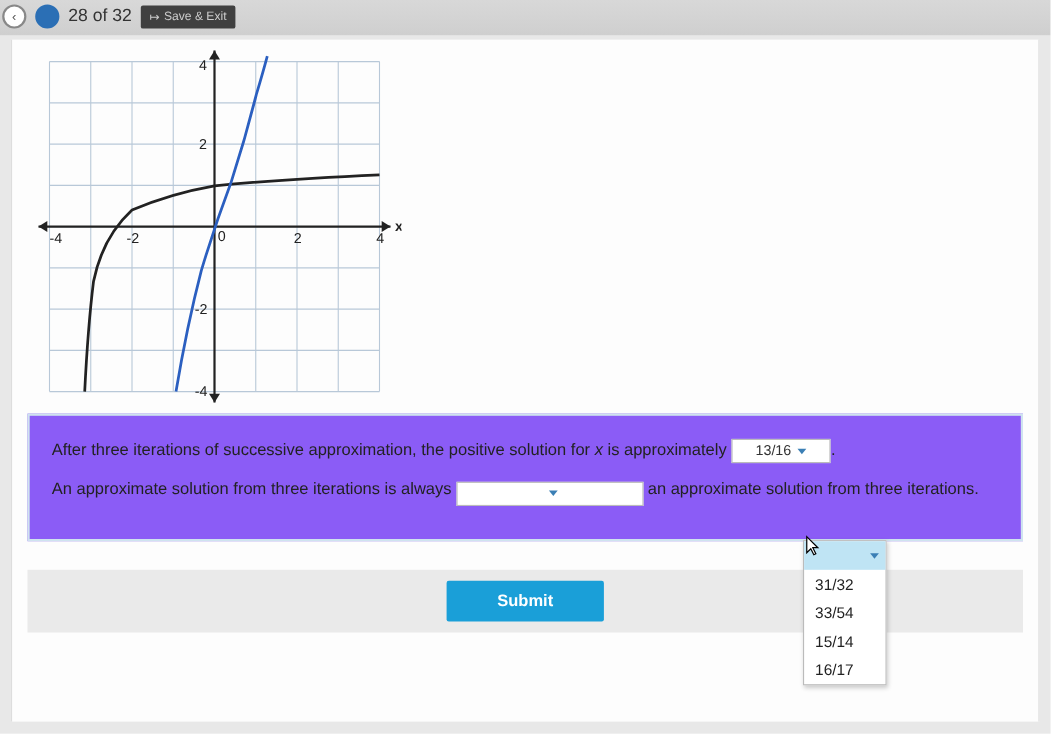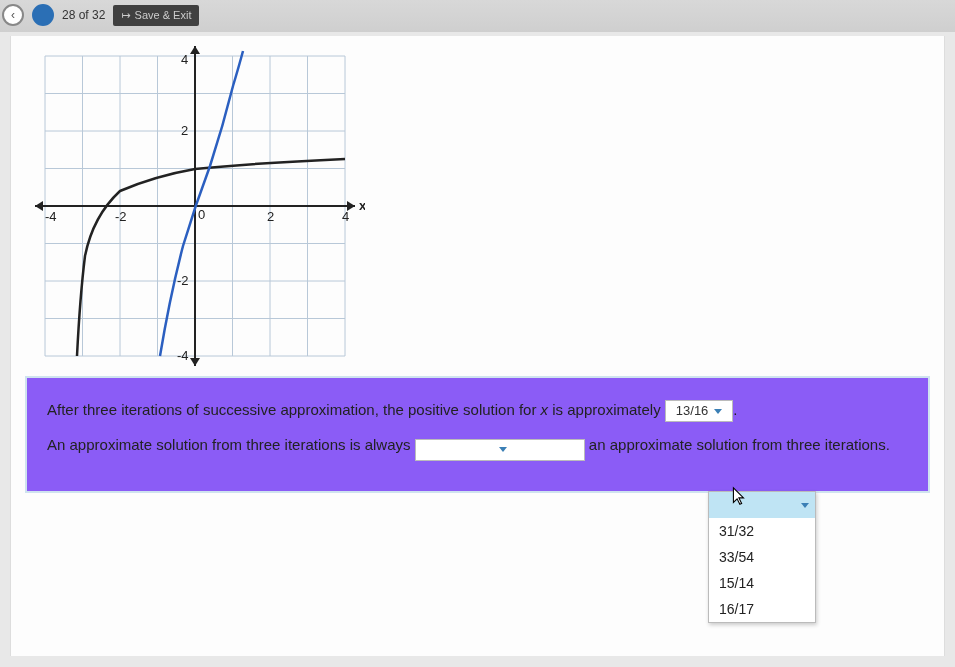--- a/index.html
+++ b/index.html
@@ -23,21 +23,21 @@
     color: #666;
     font-weight: 400;
   }
   .top-right { display: flex; align-items: center; gap: 8px; }
   .circle {
     width: 22px; height: 22px; border-radius: 50%;
     border: 2px solid #888; display:flex;align-items:center;justify-content:center;
     font-size:12px;color:#555;background:#fff;
   }
   .circle.blue { background:#2b6fb5;border-color:#2b6fb5;color:#fff; }
-  .counter { font-size: 12px; color: #333; }
+  .counter { font-size: 16px; color: #333; }
   .exit-btn {
     background:#404040;color:#ccc;font-size:11px;padding:4px 8px;border-radius:2px;
     display:flex;align-items:center;gap:4px;
   }
   .content {
     background:#fdfdfd;
     margin: 0 10px;
     padding: 0 14px 14px 14px;
     min-height: 620px;
     position: relative;
@@ -55,42 +55,42 @@
     background: #8b5cf6;
     padding: 18px 20px 24px 20px;
     font-size: 15px;
     color:#222;
     line-height: 1.9;
   }
   .qrow { margin-bottom: 6px; }
   .dd {
     display:inline-flex; align-items:center; justify-content:center;
     border:1px solid #bbb; background:#fff; min-width:60px; height:22px;
-    padding: 0 10px; font-size:13px; color:#333; position: relative; vertical-align: baseline;
+    padding: 0 21px; font-size:13px; color:#333; position: relative; vertical-align: baseline;
   }
   .dd.wide { min-width: 170px; }
   .dd.med { min-width: 56px; }
   .caret {
     width:0;height:0;border-left:4px solid transparent;border-right:4px solid transparent;
     border-top:5px solid #3b7fb5; margin-left:6px;
   }
   .submit-row {
     margin-top: 26px; text-align:center;
     background:#eaeaea; padding: 10px 0;
   }
   .submit-btn {
     display:inline-block;
     background:#1a9fd8;color:#fff;font-weight:600;font-size:15px;
     padding: 10px 46px; border:none; border-radius:2px;
   }
   
   .dd-open {
     position:absolute;
-    left: 708px; top: 491px;
-    width: 108px;
+    left: 730px; top: 491px;
+    width: 76px;
     background:#fff;
     border:1px solid #bbb;
     box-shadow: 1px 2px 4px rgba(0,0,0,.2);
     font-size:14px;
     z-index: 20;
   }
   .dd-open .sel {
     background:#bfe4f4; height:26px; display:flex;align-items:center;justify-content:flex-end;padding:0 6px;
   }
   .dd-open .sel .caret { border-top-color:#3b7fb5; }
@@ -181,20 +181,23 @@
         </span><span>.</span>
     </div>
     <div class="qrow">
       <span>An approximate solution from three iterations is always </span><span class="dd wide">
           <span></span>
           <span class="caret"></span>
         </span><span> an approximate solution from three iterations.</span>
     </div>
   </div>
 
+  <div class="submit-row">
+    <button class="submit-btn">Submit</button>
+  </div>
 
 </div>
 
 <div class="dd-open">
   <div class="sel">
       <span class="caret"></span>
     </div>
   <div class="opt">31/32</div>
   <div class="opt">33/54</div>
   <div class="opt">15/14</div>

